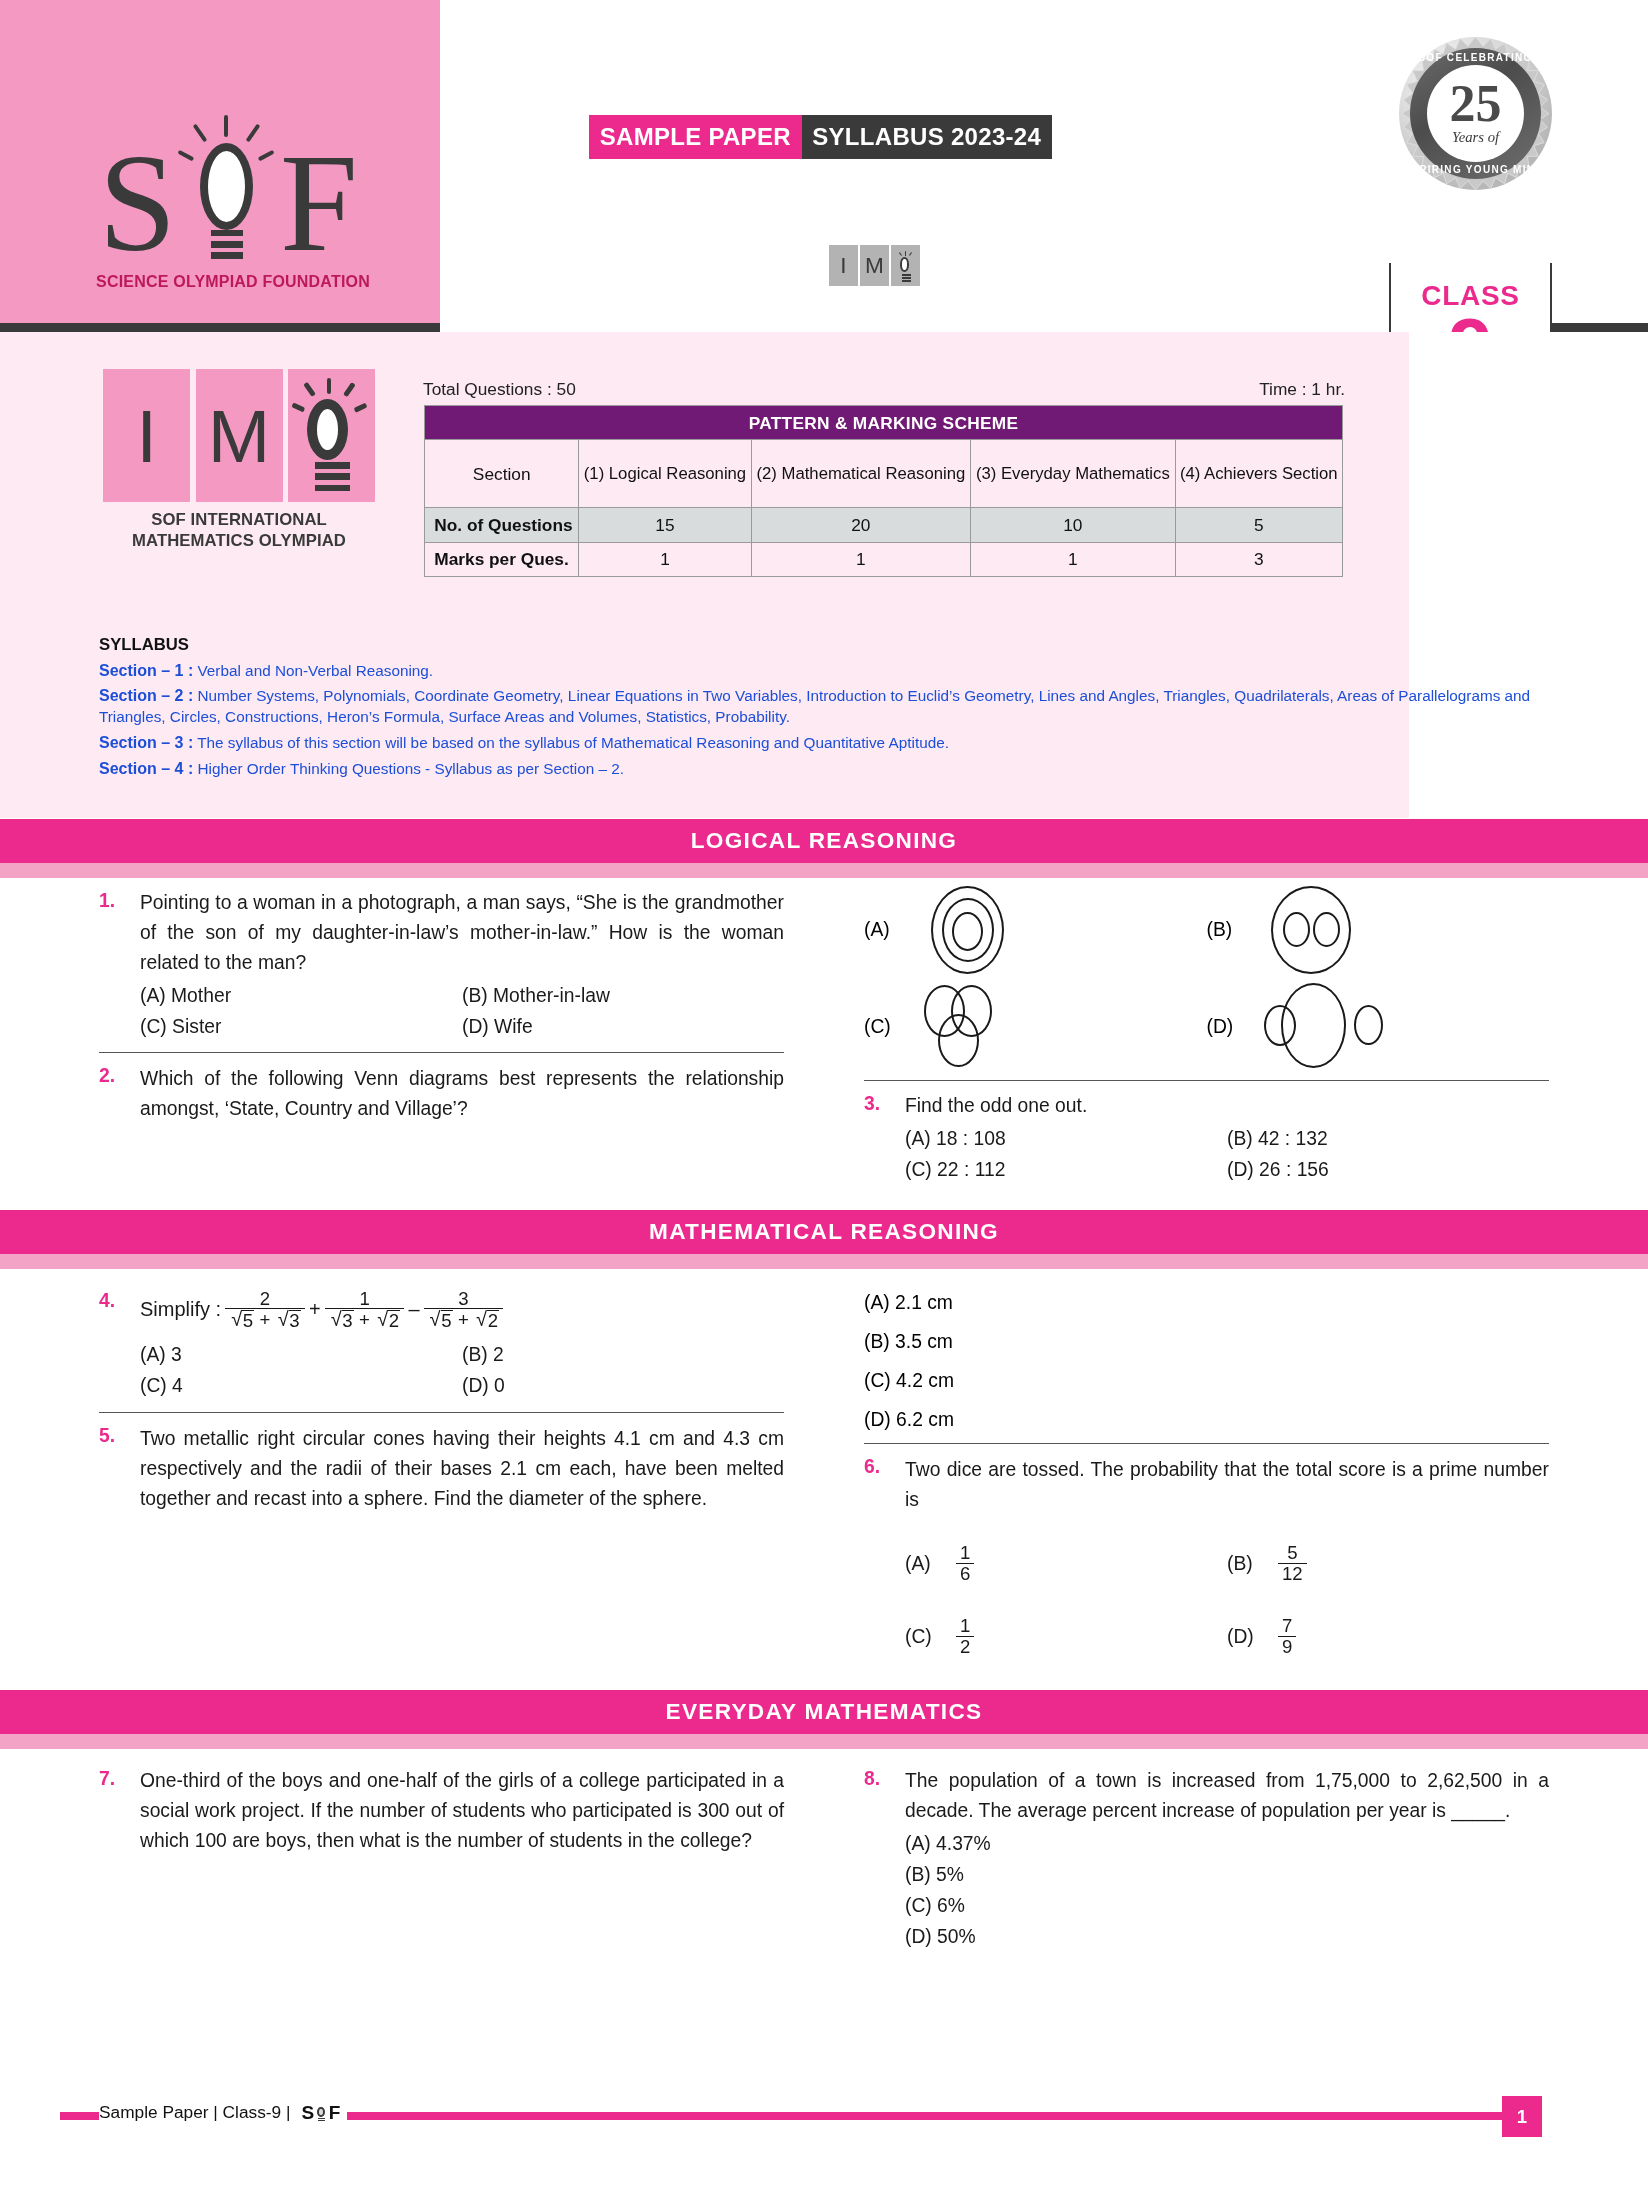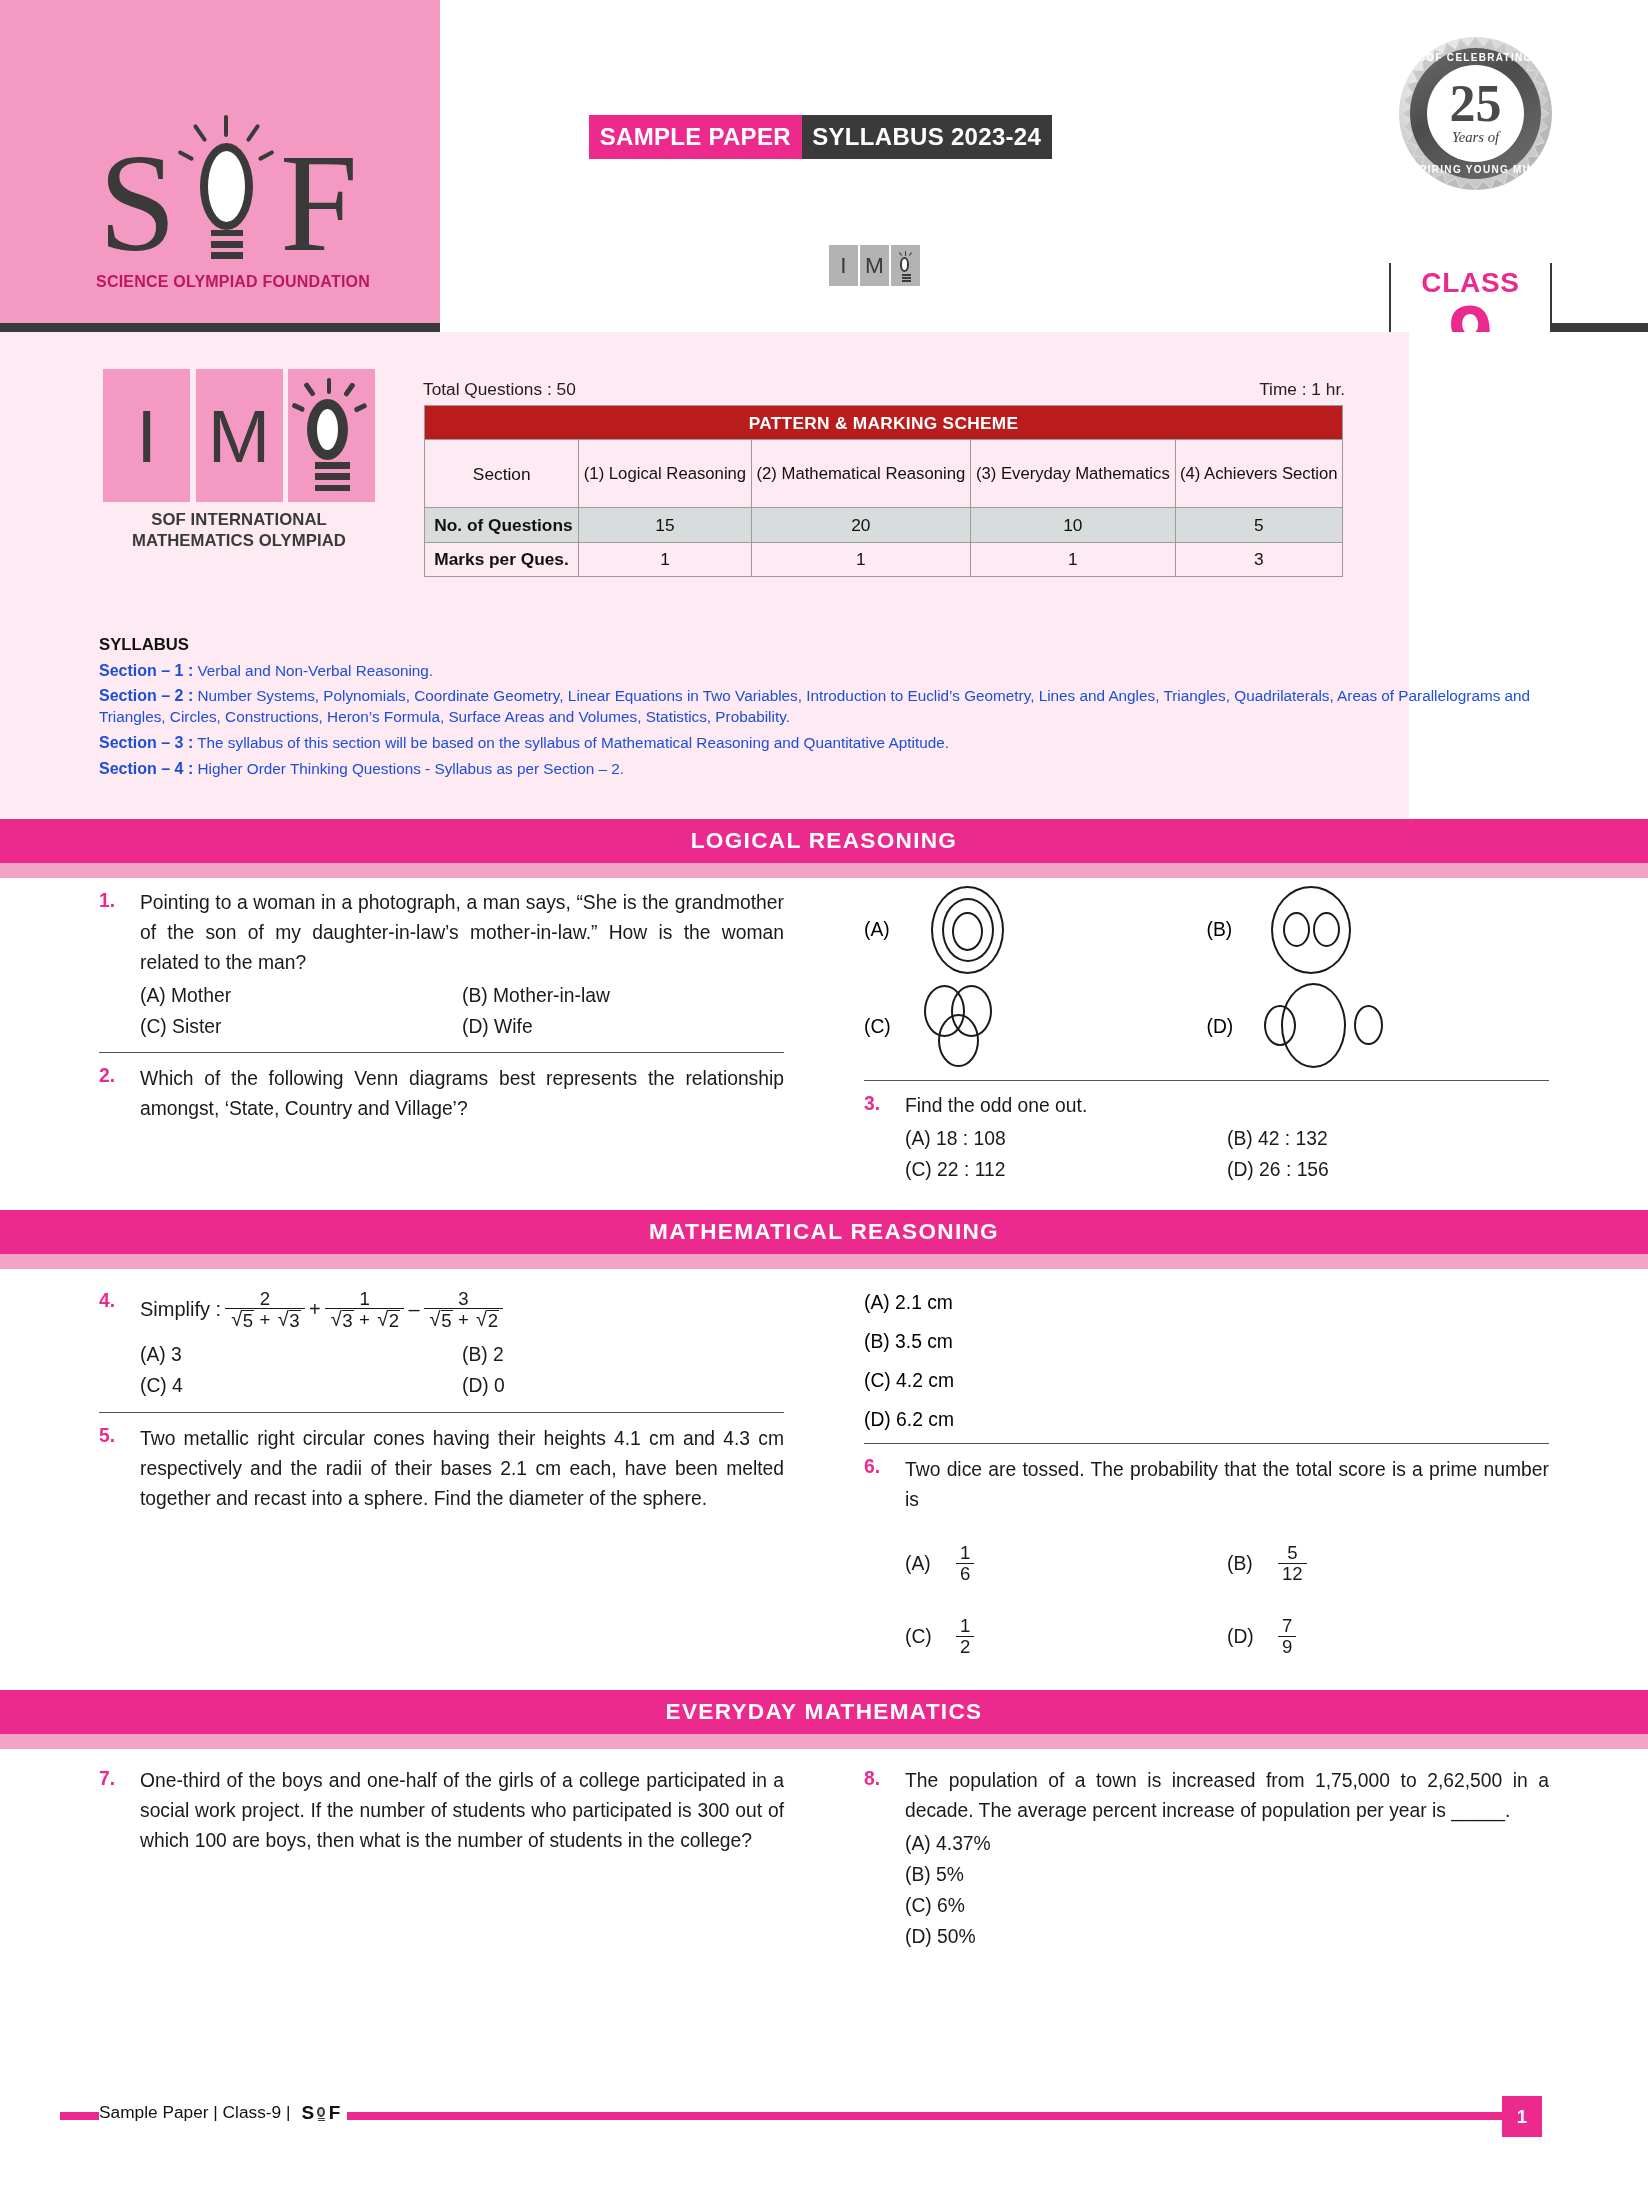--- a/index.html
+++ b/index.html
@@ -135,21 +135,21 @@
   
   .class-box {
     position: absolute; left: 1389px; top: 263px;
     width: 163px; height: 137px; background: #fff;
     border-left: 2px solid #3a3a3a; border-right: 2px solid #3a3a3a;
     border-bottom: 2px solid #3a3a3a;
     text-align: center;
   }
   .class-word {
     font-size: 28px; font-weight: bold; color: #ec2a8d;
-    letter-spacing: 0.7px; margin-top: 4px;
+    letter-spacing: 0.7px; margin-top: 17px;
   }
   .class-num {
     font-size: 80px; font-weight: bold; color: #ec2a8d;
     line-height: 79px; margin-top: -5.3px;
   }
 
   
   .info-band {
     position: absolute; left: 0; top: 332px;
     width: 1648px; height: 486px;
@@ -192,21 +192,21 @@
   .pattern-table {
     position: absolute; left: 424px; top: 73px;
     width: 919px; border-collapse: collapse;
     font-size: 16.7px; color: #111;
   }
   .pattern-table th, .pattern-table td {
     border: 1.3px solid #9a9a9a; text-align: center;
     padding: 6.7px 2.7px; line-height: 20px;
   }
   .pt-title {
-    background: #b91c1c; color: #fff;
+    background: #701a75; color: #fff;
     font-size: 17.3px; font-weight: bold; letter-spacing: 0.3px;
     padding: 6.7px 0;
   }
   .pt-head td { background: #fdeaf2; height: 68px; font-weight: normal; }
   .pt-head td:first-child { font-size: 17.3px; }
   .pt-grey td { background: #d9dcdd; font-size: 17.3px; }
   .pt-plain td { background: #fdeaf2; font-size: 17.3px; }
   .pt-rowlabel { font-weight: bold; text-align: left !important; padding-left: 9.3px !important; }
 
   

